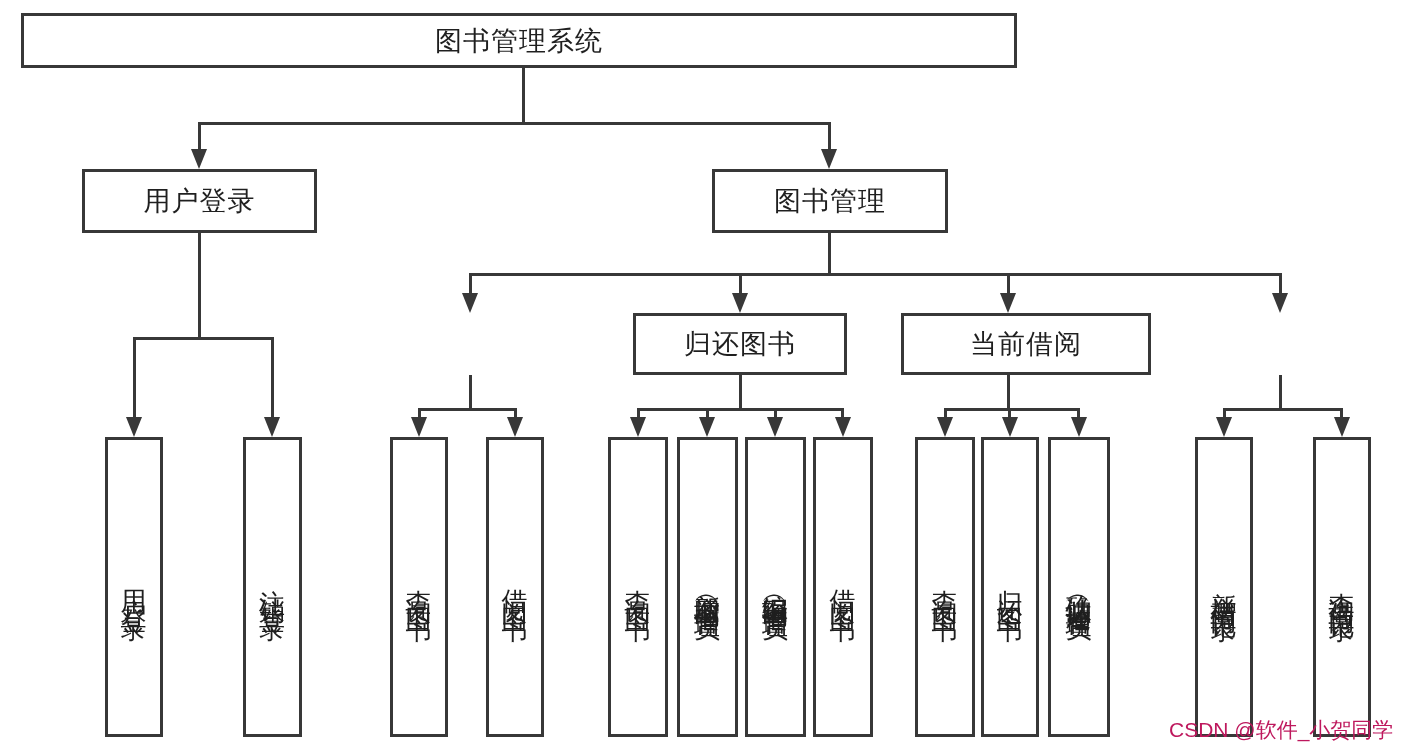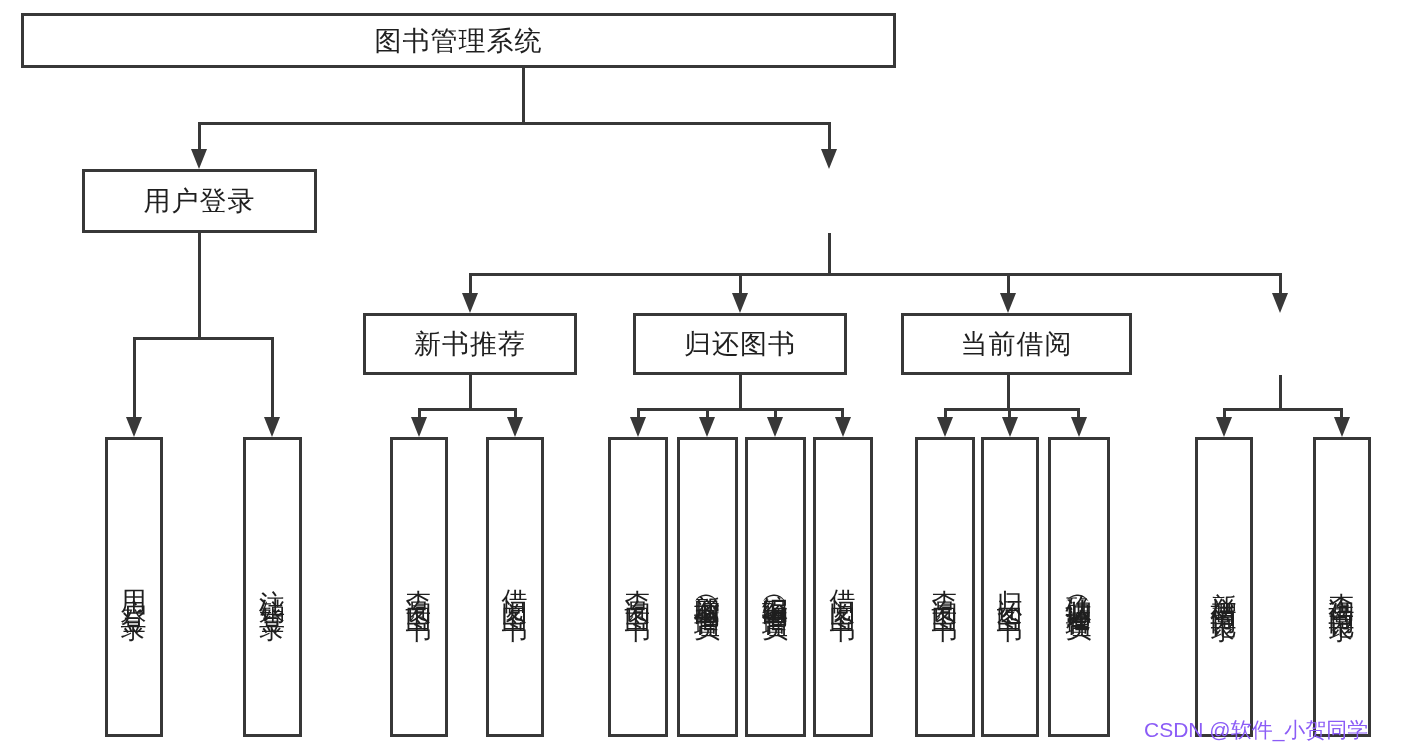--- a/index.html
+++ b/index.html
@@ -22,22 +22,22 @@
   .vt4{letter-spacing:9px;}
   .vt6{letter-spacing:5px;}
   .vt9{letter-spacing:3px;}
   .line{position:absolute;background:#383838;}
   .arrow{
     position:absolute;width:0;height:0;
     border-left:8px solid transparent;border-right:8px solid transparent;
     border-top:20px solid #383838;
   }
   .watermark{
-    position:absolute;left:1144px;top:716px;width:222px;
-    font-size:21px;white-space:nowrap;color:#8b5cf6;
+    position:absolute;left:1169px;top:716px;width:222px;
+    font-size:21px;white-space:nowrap;color:#be185d;
   }
 </style>
 </head>
 <body>
 
 <div class="canvas">
 
   <div class="line" style="left:522px;top:68px;width:3px;height:54px"></div>
 
   <div class="line" style="left:198px;top:122px;width:633px;height:3px"></div>
@@ -91,35 +91,35 @@
   <div class="arrow" style="left:1002px;top:417px"></div>
   <div class="arrow" style="left:1071px;top:417px"></div>
 
   <div class="line" style="left:1279px;top:375px;width:3px;height:33px"></div>
   <div class="line" style="left:1223px;top:408px;width:120px;height:3px"></div>
   <div class="line" style="left:1223px;top:408px;width:3px;height:15px"></div>
   <div class="line" style="left:1340px;top:408px;width:3px;height:15px"></div>
   <div class="arrow" style="left:1216px;top:417px"></div>
   <div class="arrow" style="left:1334px;top:417px"></div>
 
-  <div class="box h" style="left:21px;top:13px;width:875px;height:55px">
+  <div class="box h" style="left:21px;top:13px;width:996px;height:55px">
     <span>图书管理系统</span>
   </div>
 
   <div class="box h" style="left:82px;top:169px;width:235px;height:64px">
     <span>用户登录</span>
   </div>
+  <div class="box h" style="left:712px;top:169px;width:236px;height:64px">
+    <span>图书管理</span>
+  </div>
 
-  <div class="box h" style="left:363px;top:313px;width:214px;height:62px">
-    <span>新书推荐</span>
-  </div>
   <div class="box h" style="left:633px;top:313px;width:214px;height:62px">
     <span>归还图书</span>
   </div>
-  <div class="box h" style="left:901px;top:313px;width:231px;height:62px">
+  <div class="box h" style="left:901px;top:313px;width:250px;height:62px">
     <span>当前借阅</span>
   </div>
 
   <div class="box v" style="left:105px;top:437px;width:58px;height:300px">
     <span class="vtext vt4">用户登录</span>
   </div>
   <div class="box v" style="left:243px;top:437px;width:59px;height:300px">
     <span class="vtext vt4">注销登录</span>
   </div>
 

